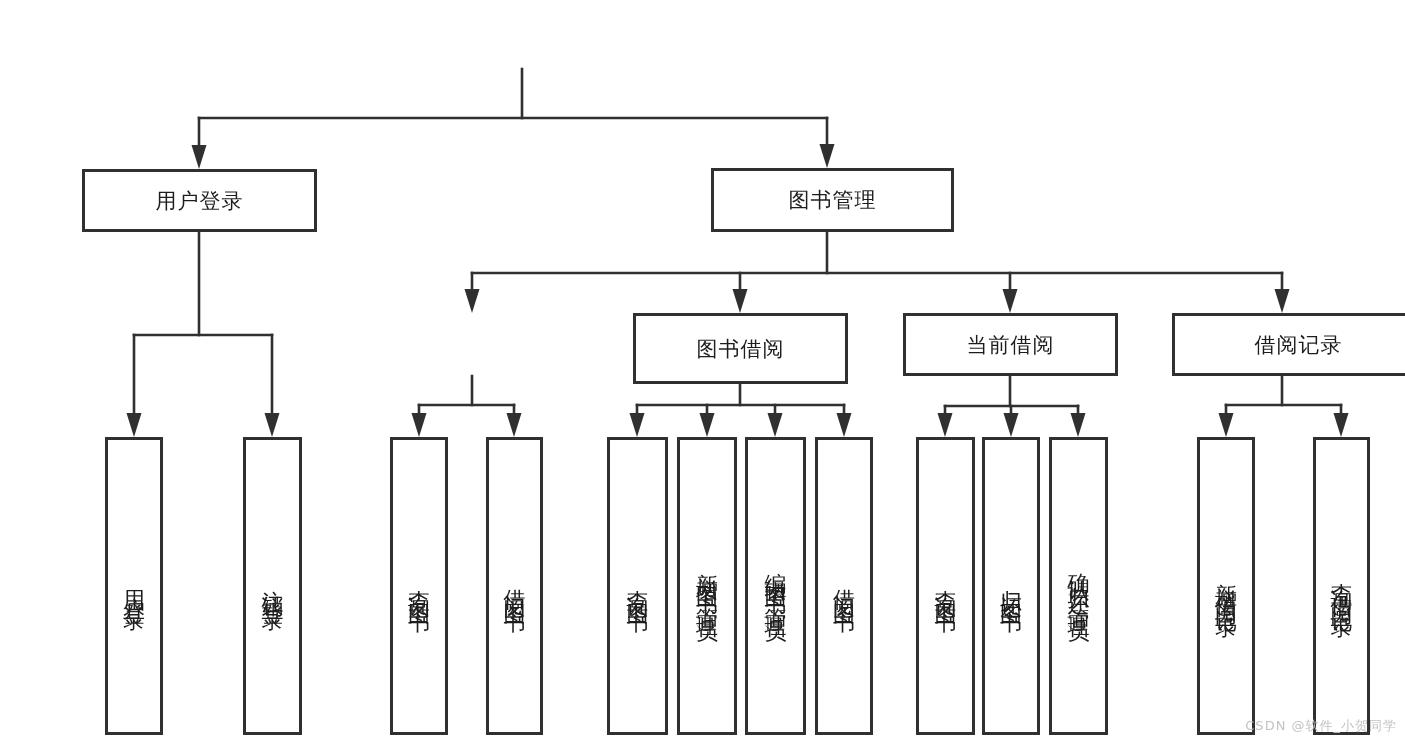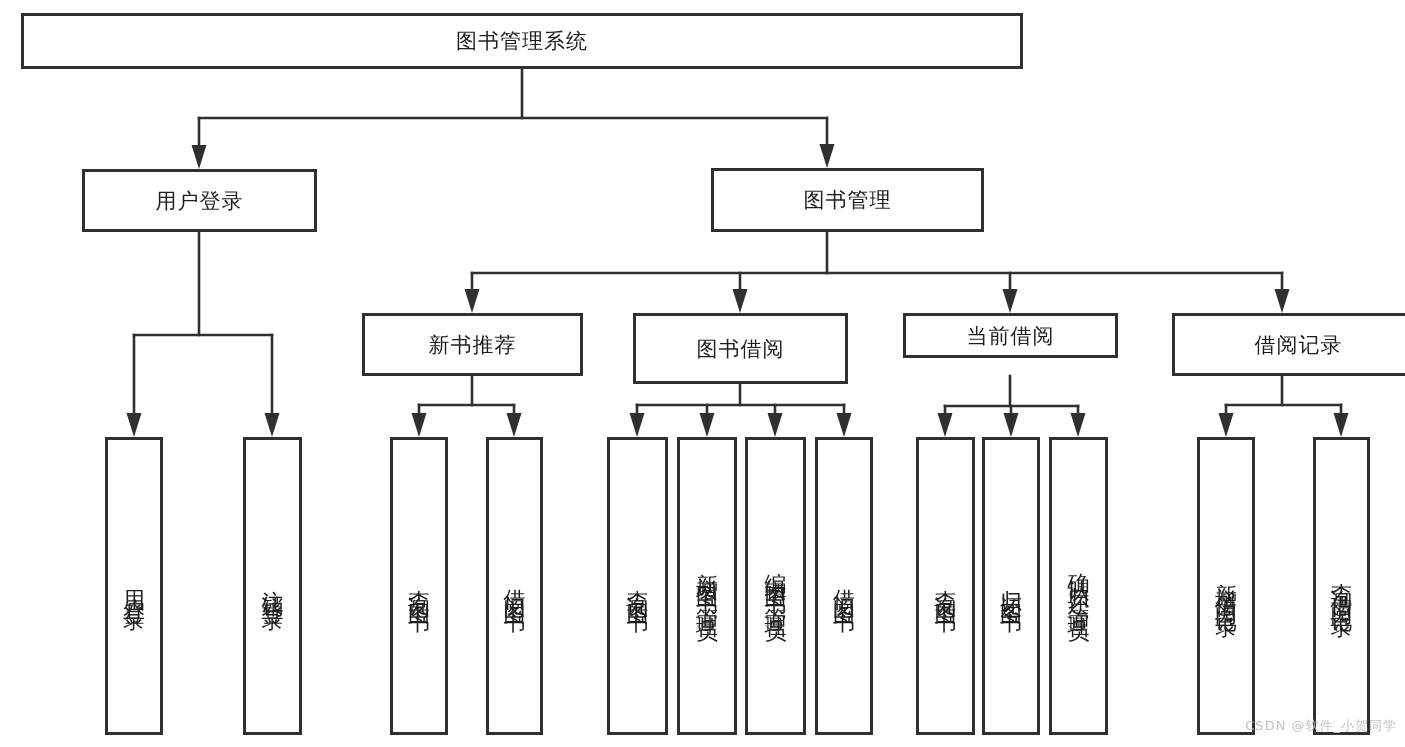--- a/index.html
+++ b/index.html
@@ -118,38 +118,32 @@
     <polygon points="1070.5,413 1085.5,413 1078,437"></polygon>
 
     <line x1="1282" y1="376" x2="1282" y2="405"></line>
     <line x1="1226" y1="405" x2="1341" y2="405"></line>
     <line x1="1226" y1="405" x2="1226" y2="418"></line>
     <polygon points="1218.5,413 1233.5,413 1226,437"></polygon>
     <line x1="1341" y1="405" x2="1341" y2="418"></line>
     <polygon points="1333.5,413 1348.5,413 1341,437"></polygon>
   </svg>
 
-  <div class="node level" style="left:21px; top:13px; width:1002px; height:56px;">
-    <span>图书管理系统</span>
-  </div>
 
   <div class="node level" style="left:82px; top:169px; width:235px; height:63px;">
     <span>用户登录</span>
   </div>
-  <div class="node level" style="left:711px; top:168px; width:273px; height:64px;">
+  <div class="node level" style="left:711px; top:168px; width:243px; height:64px;">
     <span>图书管理</span>
   </div>
 
-  <div class="node level" style="left:362px; top:313px; width:221px; height:63px;">
-    <span>新书推荐</span>
-  </div>
   <div class="node level" style="left:633px; top:313px; width:215px; height:71px;">
     <span>图书借阅</span>
   </div>
-  <div class="node level" style="left:903px; top:313px; width:215px; height:45px;">
+  <div class="node level" style="left:903px; top:313px; width:215px; height:63px;">
     <span>当前借阅</span>
   </div>
   <div class="node level" style="left:1172px; top:313px; width:253px; height:63px;">
     <span>借阅记录</span>
   </div>
 
   <div class="node leaf" style="left:105px; width:58px;">
     <span class="vtext">用户登录</span>
   </div>
   <div class="node leaf" style="left:243px; width:59px;">

